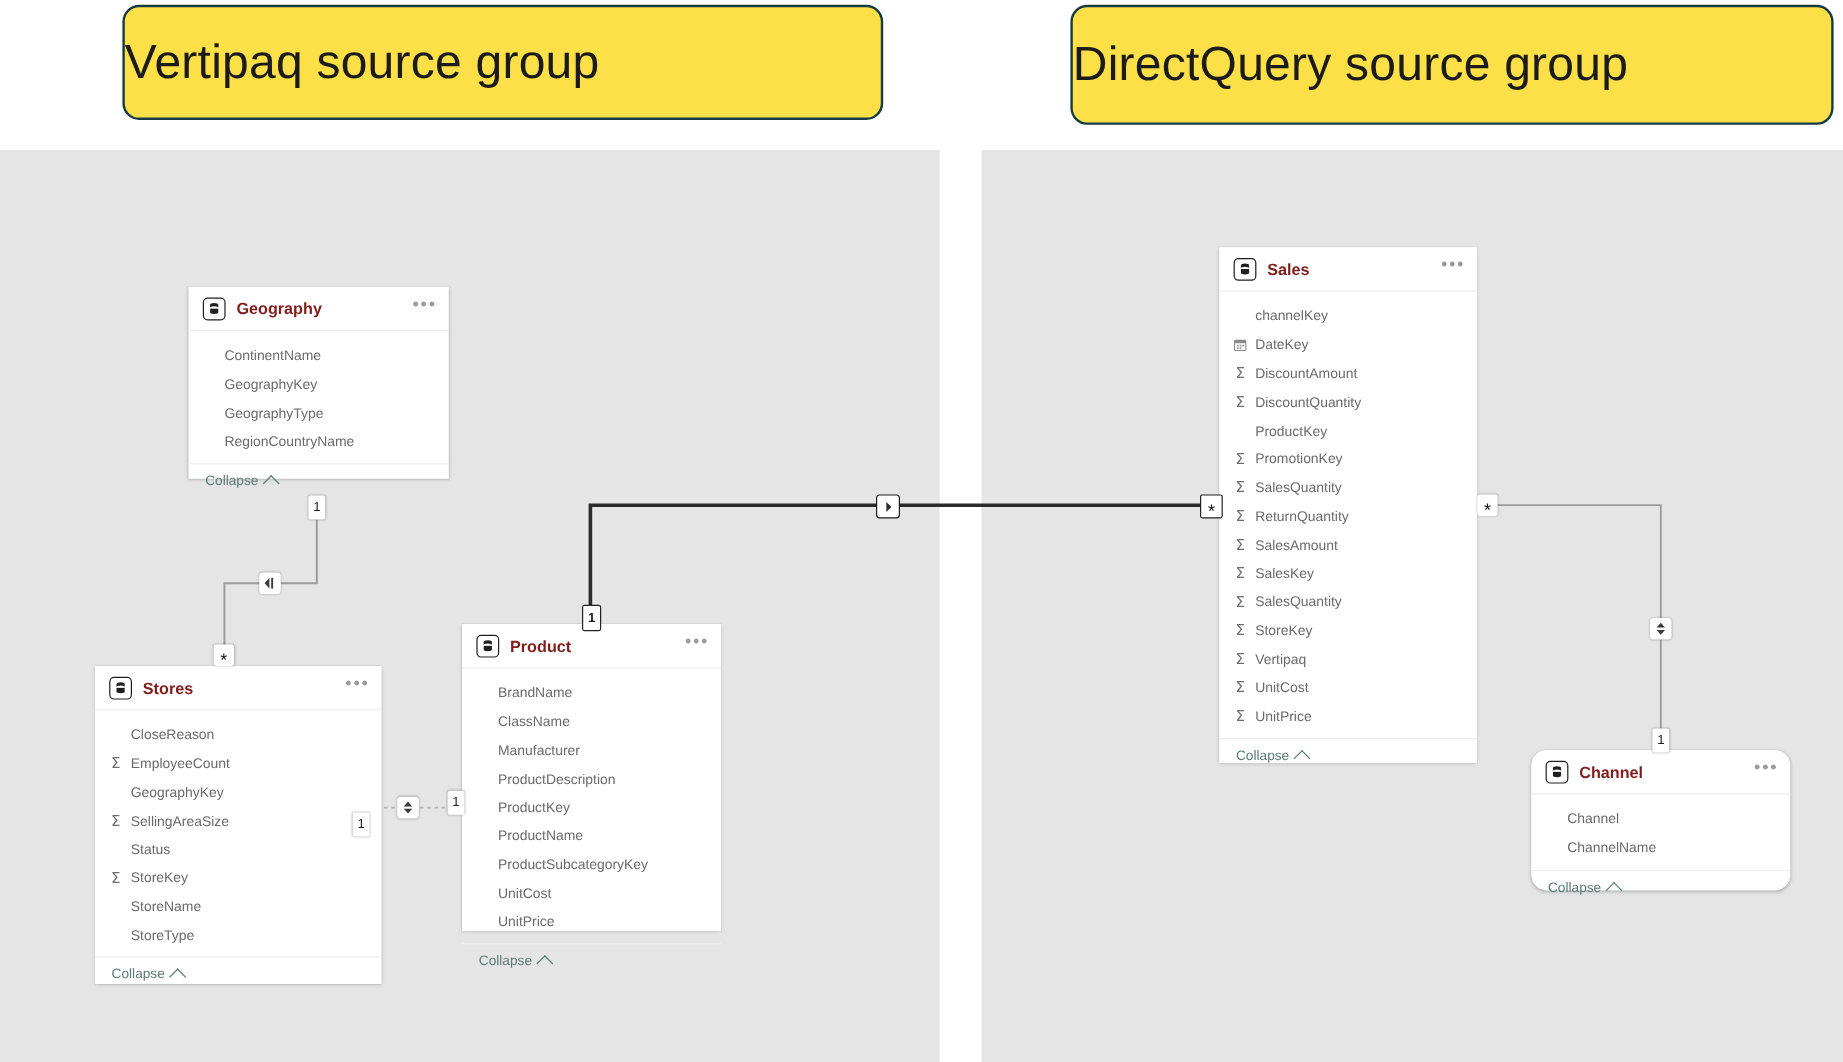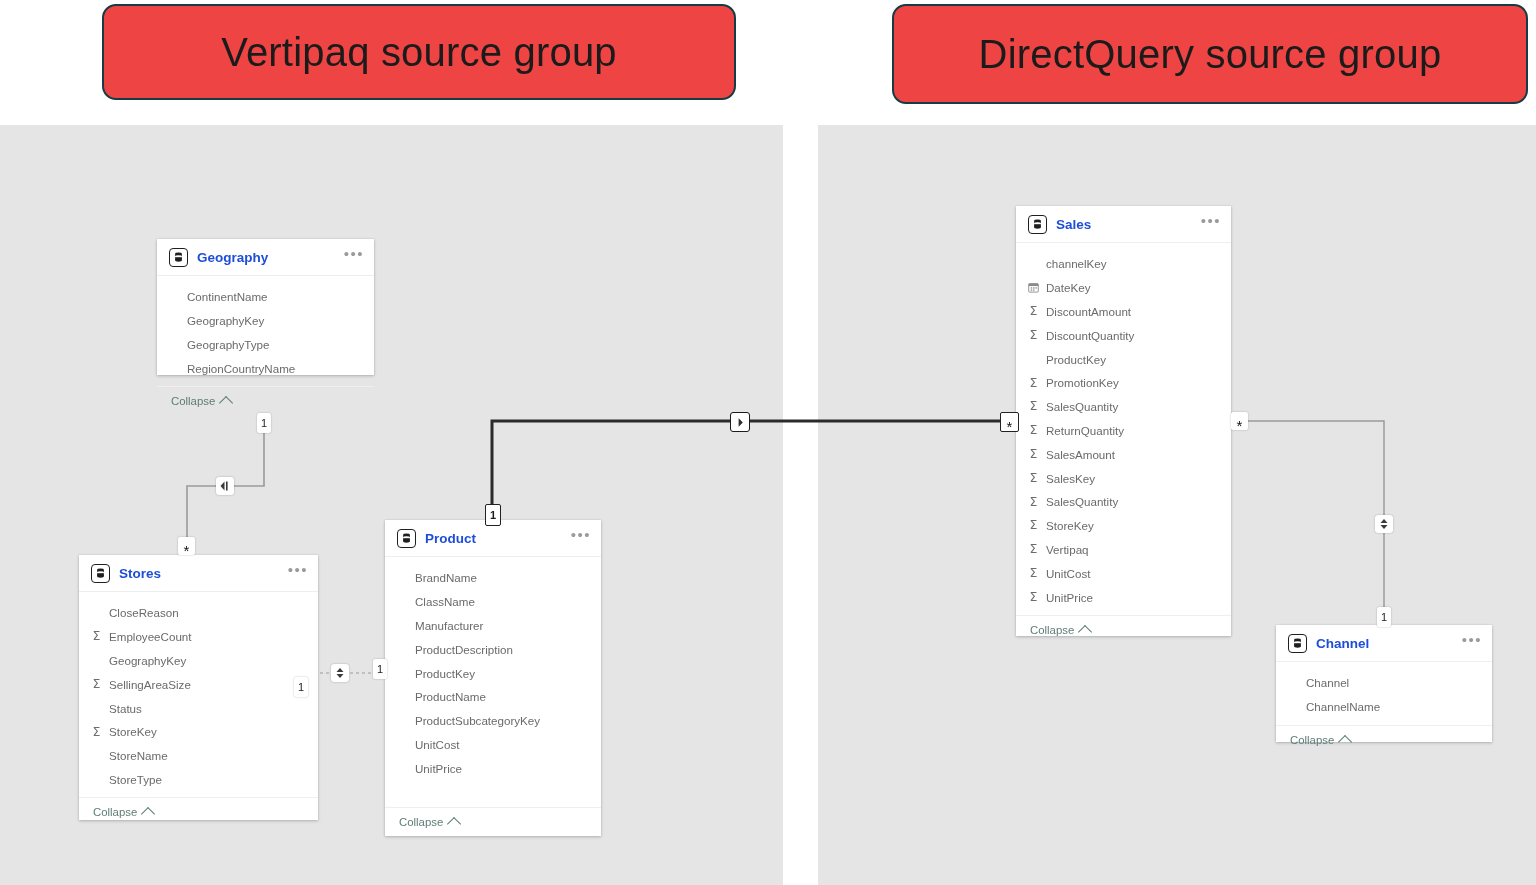--- a/index.html
+++ b/index.html
@@ -8,22 +8,22 @@
     background:#ffffff;
     font-family:"Liberation Sans","DejaVu Sans",sans-serif;
     overflow:hidden;
     position:relative;
   }
   
   .pill{
     position:absolute;
     border:2px solid #163b44;
     border-radius:14px;
-    background:#ef4444;
-    display:flex;align-items:center;justify-content:center;
+    background:#fde047;
+    display:flex;align-items:center;
     color:#1b1b1b;
     font-weight:400;
     letter-spacing:.2px;
   }
   #pill-vertipaq{left:102px;top:4px;width:630px;height:92px;font-size:40px;}
   #pill-directquery{left:848px;top:4px;width:632px;height:96px;font-size:40px;margin-left:44px;}
 
   
   .panel{position:absolute;background:#e5e5e5;}
   #panel-left{left:0;top:125px;width:783px;height:760px;}
@@ -47,21 +47,21 @@
   .tbl-icon{
     width:17px;height:17px;
     border:1.6px solid #1f1f1f;
     border-radius:4px;
     display:flex;align-items:center;justify-content:center;
     flex:0 0 auto;
     margin-right:9px;
   }
   .tbl-icon svg{display:block;}
   .card-title{
-    font-size:13.5px;color:#1d4ed8;font-weight:700;
+    font-size:13.5px;color:#7f1d1d;font-weight:700;
     flex:1 1 auto;white-space:nowrap;
   }
   .ellipsis{
     font-size:15px;color:#9b9b9b;letter-spacing:1.5px;
     line-height:8px;padding-bottom:6px;cursor:pointer;
   }
   .card-body{
     flex:1 1 auto;
     padding:9px 0 6px 0;
   }
@@ -202,21 +202,21 @@
   <span style="position:relative;top:5px;">*</span>
 </div>
 <div class="badge xf" style="left:1375px;top:515px;">
   <svg width="14" height="14" viewBox="0 0 14 14">
     <path d="M7 2 L10.5 6 L3.5 6 Z" fill="#3a3a3a"></path>
     <path d="M7 12 L3.5 8 L10.5 8 Z" fill="#3a3a3a"></path>
   </svg>
 </div>
 <div class="badge card-num" style="left:1377px;top:607px;">1</div>
 
-<div class="card" id="card-geography" style="left:157px;top:239px;width:217px;height:136px;">
+<div class="card" id="card-geography" style="left:157px;top:239px;width:217px;height:160px;">
     <div class="card-header">
       <span class="tbl-icon">
         <svg width="11" height="11" viewBox="0 0 11 11">
           <ellipse cx="5.5" cy="1.9" rx="3.4" ry="1.4" fill="#1f1f1f"></ellipse>
           <rect x="2.1" y="2.2" width="6.8" height="2.2" fill="#1f1f1f"></rect>
           <ellipse cx="5.5" cy="4.6" rx="3.4" ry="1.3" fill="#fff"></ellipse>
           <rect x="2.1" y="5.2" width="6.8" height="3" fill="#1f1f1f"></rect>
           <ellipse cx="5.5" cy="8.3" rx="3.4" ry="1.4" fill="#1f1f1f"></ellipse>
         </svg>
       </span>
@@ -292,21 +292,21 @@
       <div class="field">
         <span class="fi blank"></span>
         <span>StoreType</span>
       </div>
     </div>
     <div class="card-footer">
       <span>Collapse</span>
       <span class="chev"></span>
     </div>
   </div>
-<div class="card" id="card-product" style="left:385px;top:520px;width:216px;height:316px;">
+<div class="card" id="card-product" style="left:385px;top:520px;width:216px;height:256px;">
     <div class="card-header">
       <span class="tbl-icon">
         <svg width="11" height="11" viewBox="0 0 11 11">
           <ellipse cx="5.5" cy="1.9" rx="3.4" ry="1.4" fill="#1f1f1f"></ellipse>
           <rect x="2.1" y="2.2" width="6.8" height="2.2" fill="#1f1f1f"></rect>
           <ellipse cx="5.5" cy="4.6" rx="3.4" ry="1.3" fill="#fff"></ellipse>
           <rect x="2.1" y="5.2" width="6.8" height="3" fill="#1f1f1f"></rect>
           <ellipse cx="5.5" cy="8.3" rx="3.4" ry="1.4" fill="#1f1f1f"></ellipse>
         </svg>
       </span>
@@ -440,21 +440,21 @@
       <div class="field">
         <span class="fi sigma">Σ</span>
         <span>UnitPrice</span>
       </div>
     </div>
     <div class="card-footer">
       <span>Collapse</span>
       <span class="chev"></span>
     </div>
   </div>
-<div class="card" id="card-channel" style="left:1276px;top:625px;width:216px;height:117px;">
+<div class="card" id="card-channel" style="left:1276px;top:625px;width:216px;height:117px;border-radius:13px;">
     <div class="card-header">
       <span class="tbl-icon">
         <svg width="11" height="11" viewBox="0 0 11 11">
           <ellipse cx="5.5" cy="1.9" rx="3.4" ry="1.4" fill="#1f1f1f"></ellipse>
           <rect x="2.1" y="2.2" width="6.8" height="2.2" fill="#1f1f1f"></rect>
           <ellipse cx="5.5" cy="4.6" rx="3.4" ry="1.3" fill="#fff"></ellipse>
           <rect x="2.1" y="5.2" width="6.8" height="3" fill="#1f1f1f"></rect>
           <ellipse cx="5.5" cy="8.3" rx="3.4" ry="1.4" fill="#1f1f1f"></ellipse>
         </svg>
       </span>

